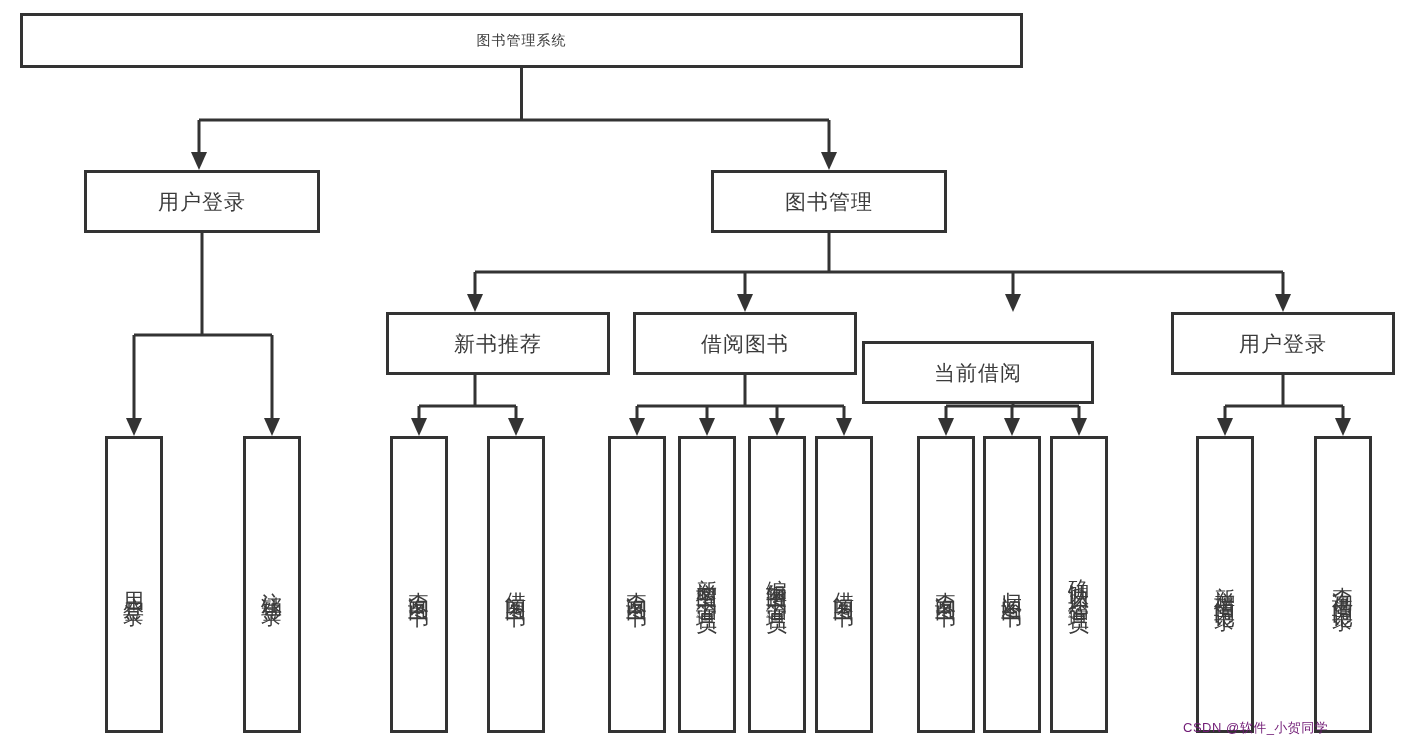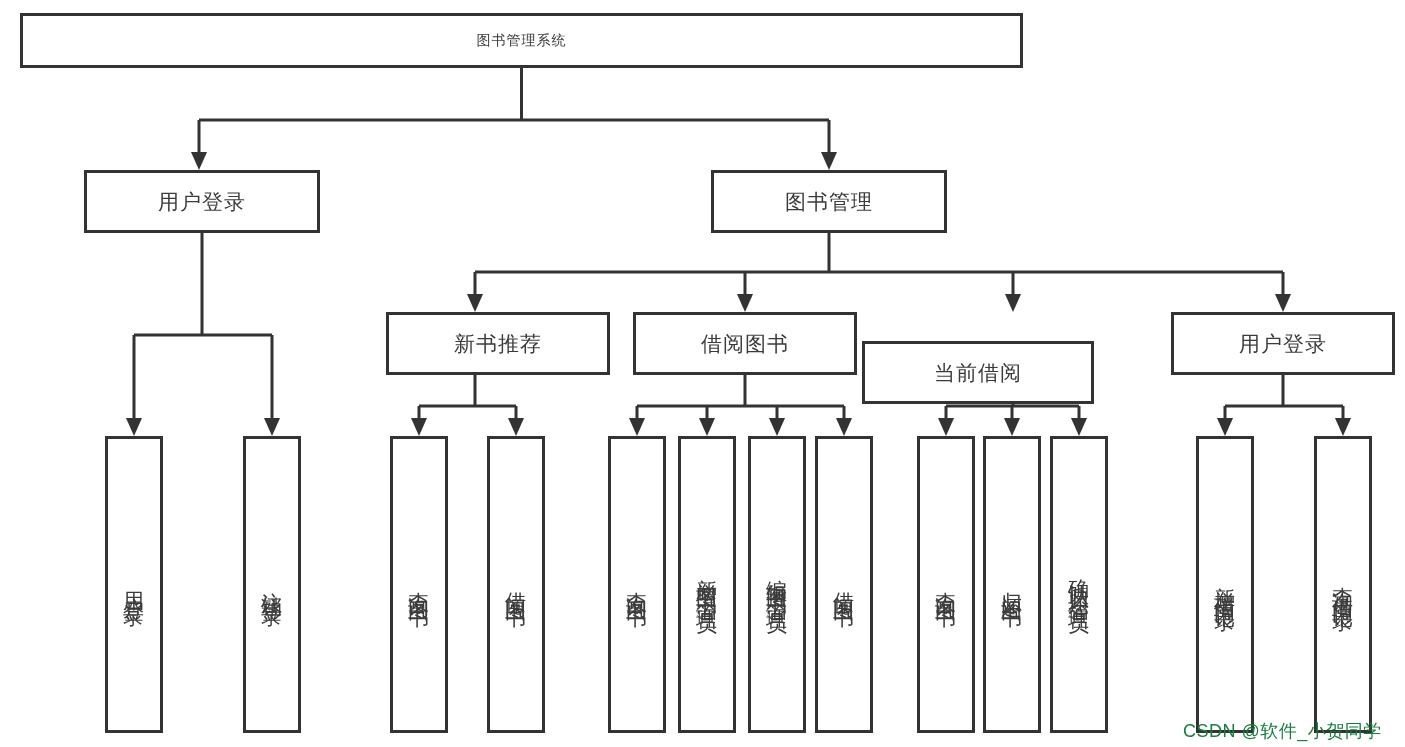--- a/index.html
+++ b/index.html
@@ -33,22 +33,22 @@
     writing-mode: vertical-rl;
     text-orientation: mixed;
     font-size: 21px;
     letter-spacing: 5px;
     line-height: 1;
   }
   .watermark {
     position: absolute;
     left: 1183px;
     top: 719px;
-    font-size: 18px;
-    color: #15803d;
+    font-size: 13px;
+    color: #701a75;
     letter-spacing: 0.5px;
     white-space: nowrap;
   }
 </style>
 </head>
 <body>
 
 <div id="stage">
 
   <svg id="connector-svg" viewBox="0 0 1405 747" xmlns="http://www.w3.org/2000/svg">

